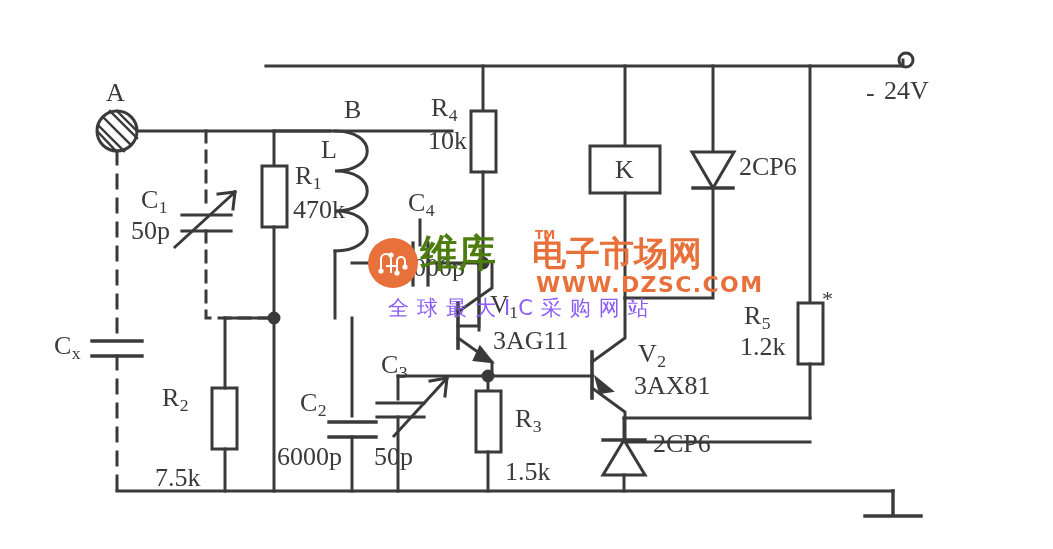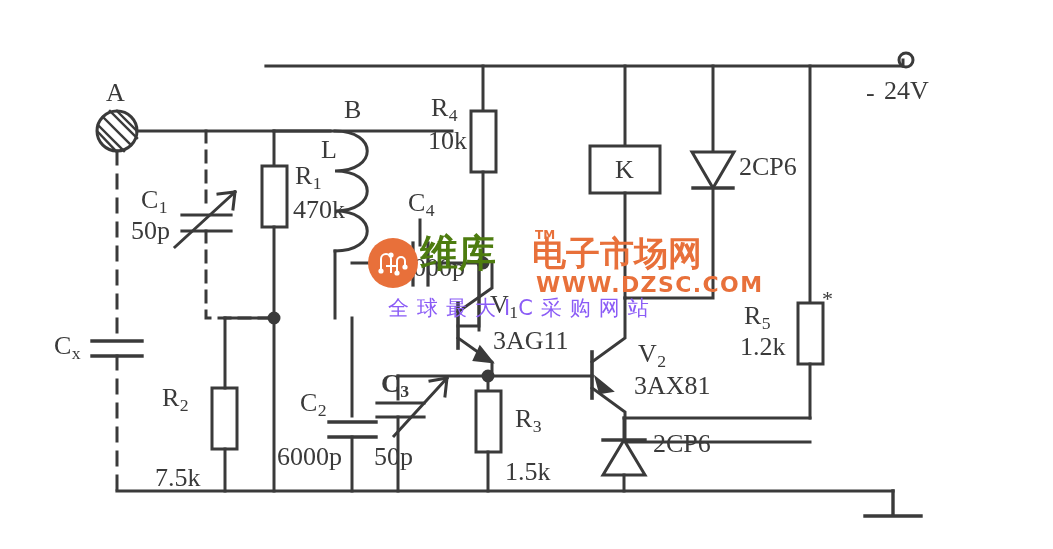--- a/index.html
+++ b/index.html
@@ -304,21 +304,21 @@
   <div class="lbl big" style="left:162px; top:385px;">
     <span>R</span><span class="sub">2</span>
   </div>
   <div class="lbl big" style="left:155px; top:417px;margin-top:48px;">7.5k</div>
 
   <div class="lbl big" style="left:300px; top:390px;">
     <span>C</span><span class="sub">2</span>
   </div>
   <div class="lbl big" style="left:277px; top:444px;">6000p</div>
 
-  <div class="lbl big" style="left:381px; top:371px;font-weight:bold;">
+  <div class="lbl big" style="left:381px; top:352px;">
     <span>C</span><span class="sub">3</span>
   </div>
   <div class="lbl big" style="left:374px; top:444px;">50p</div>
 
   <div class="lbl big" style="left:515px; top:382px;margin-top:24px;">
     <span>R</span><span class="sub">3</span>
   </div>
   <div class="lbl big" style="left:505px; top:415px;margin-top:44px;">1.5k</div>
 
   <div class="lbl big" style="left:653px; top:431px;">2CP6</div>

